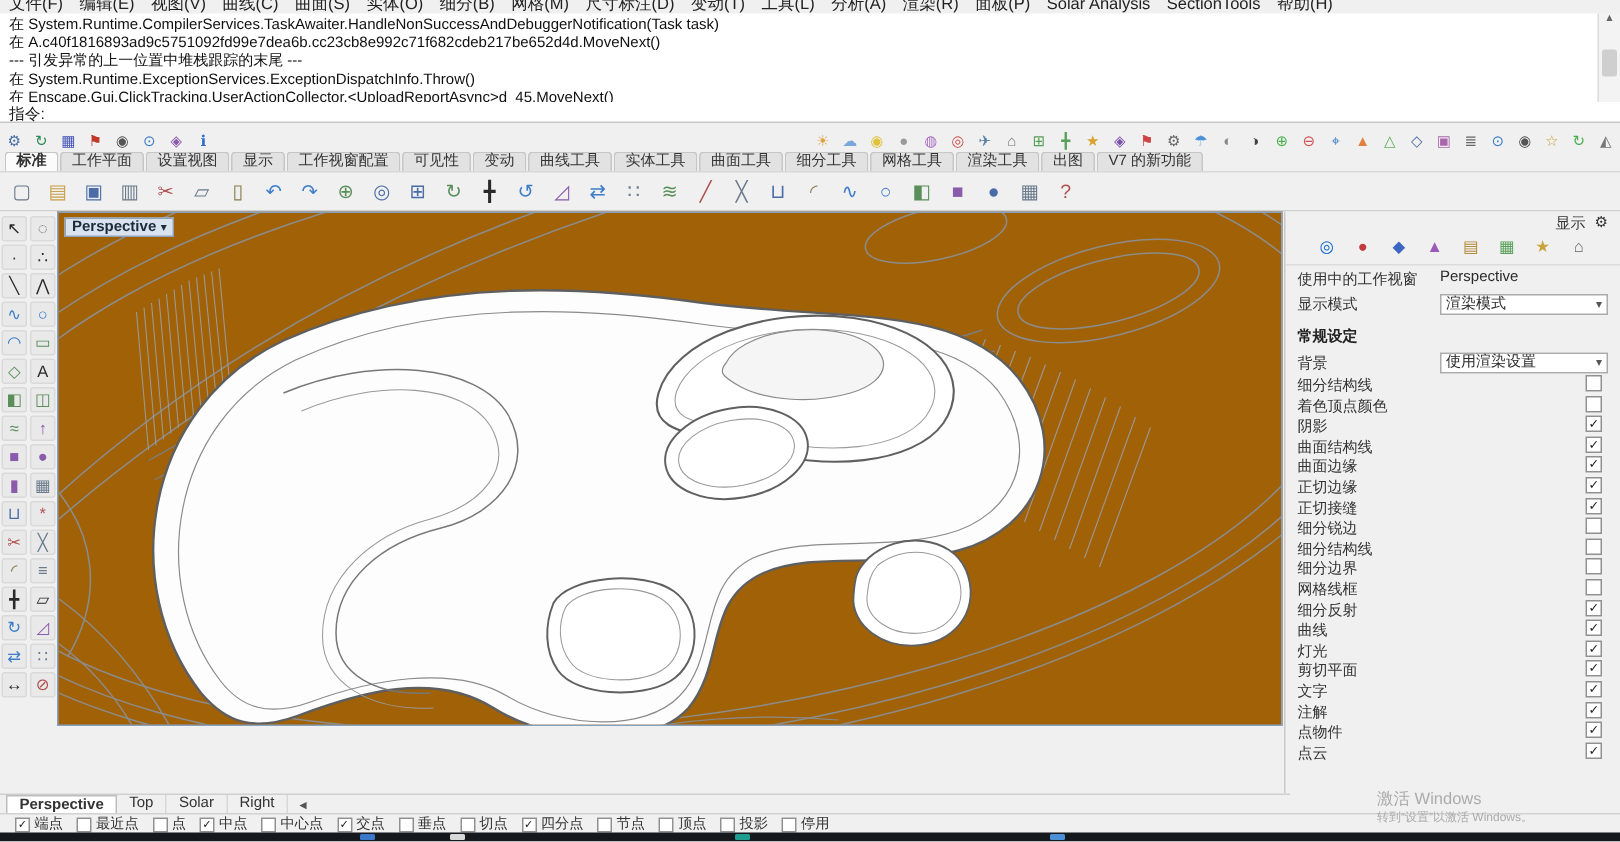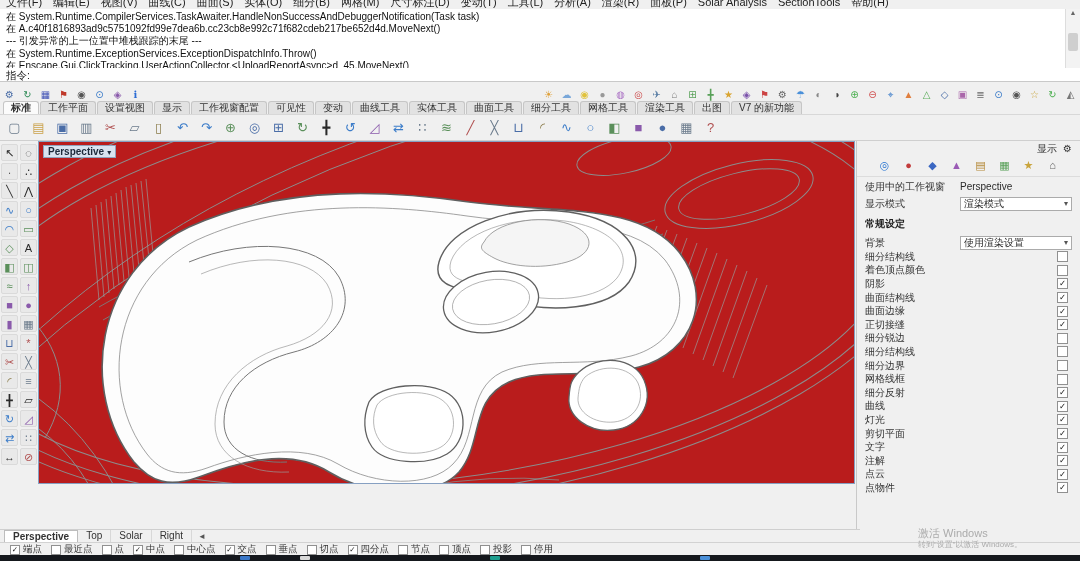--- a/index.html
+++ b/index.html
@@ -30,32 +30,32 @@
   #row2{position:absolute;top:114px;left:0;right:0;height:27px;border-top:1px solid #d8d8d8;border-bottom:1px solid #cfcfcf;
         display:flex;align-items:center;gap:3px;padding:0 4px;background:#f0f0f0;box-sizing:border-box}
   .tb2-icon{width:21px;height:21px;font-size:13px;line-height:21px;text-align:center;border-radius:2px}
 
   
   #sidebar{position:absolute;top:141px;left:0;width:38px;height:388px;background:#f0f0f0;display:grid;
            grid-template-columns:17px 17px;gap:2px;justify-content:center;align-content:start;padding-top:3px;box-sizing:border-box}
   .side-icon{width:17px;height:17px;font-size:11px;line-height:16px;text-align:center;background:#e9e9e9;border:1px solid #dadada;border-radius:2px;box-sizing:border-box}
 
   
-  #viewport{position:absolute;top:141px;left:38px;width:817px;height:343px;background:#b91c1c;box-sizing:border-box;border:1px solid #86a0c2;overflow:hidden}
+  #viewport{position:absolute;top:141px;left:38px;width:817px;height:343px;background:#a16207;box-sizing:border-box;border:1px solid #86a0c2;overflow:hidden}
   #viewport svg{position:absolute;top:0;left:0}
   #vp-label{position:absolute;top:3px;left:4px;background:#d9e3f0;border:1px solid #8fa3bd;padding:0 4px;font-size:10px;font-weight:bold;color:#1c2a3a;z-index:2}
   #vp-label .caret{font-size:8px;margin-left:3px}
 
   
   #panel{position:absolute;top:141px;left:856px;width:224px;height:388px;background:#f0f0f0;border-left:1px solid #c9c9c9;
          box-sizing:border-box;font-size:10px;color:#2a2a2a}
   #panel-caption{display:flex;justify-content:flex-end;align-items:center;gap:6px;height:15px;padding:0 8px;color:#333}
   #panel-tabs{display:flex;justify-content:center;gap:9px;padding:2px 0 3px;border-bottom:1px solid #dcdcdc}
   .ptab{width:15px;height:15px;font-size:11px;line-height:15px;text-align:center}
-  .prow{display:flex;align-items:center;justify-content:space-between;padding:2px 8px 0 8px;height:15px}
+  .prow{display:flex;justify-content:space-between;padding:2px 8px 0 8px;height:15px}
   .plabel{color:#333}
   .pvalue{width:112px;text-align:left}
   .pselect{width:112px;background:#fff;border:1px solid #ababab;height:14px;line-height:12px;display:flex;justify-content:space-between;padding:0 3px;box-sizing:border-box}
   .pselect .caret{color:#555;font-size:8px}
   .psection{font-weight:bold;padding:6px 8px 2px;color:#222}
   .cbrow{height:13.6px;padding:0 12px 0 8px}
   .cb{width:9px;height:9px;border:1px solid #909090;background:#fff;font-size:8.5px;line-height:9px;text-align:center;color:#222}
   .cb.checked::after{content:"✓"}
 
   
@@ -342,20 +342,24 @@
         </div>
         <div class="prow cbrow">
           <span class="plabel">曲面结构线</span>
           <span class="cb checked"></span>
         </div>
         <div class="prow cbrow">
           <span class="plabel">曲面边缘</span>
           <span class="cb checked"></span>
         </div>
         <div class="prow cbrow">
+          <span class="plabel">正切边缘</span>
+          <span class="cb checked"></span>
+        </div>
+        <div class="prow cbrow">
           <span class="plabel">正切接缝</span>
           <span class="cb checked"></span>
         </div>
         <div class="prow cbrow">
           <span class="plabel">细分锐边</span>
           <span class="cb"></span>
         </div>
         <div class="prow cbrow">
           <span class="plabel">细分结构线</span>
           <span class="cb"></span>
@@ -386,25 +390,25 @@
         </div>
         <div class="prow cbrow">
           <span class="plabel">文字</span>
           <span class="cb checked"></span>
         </div>
         <div class="prow cbrow">
           <span class="plabel">注解</span>
           <span class="cb checked"></span>
         </div>
         <div class="prow cbrow">
+          <span class="plabel">点物件</span>
+          <span class="cb checked"></span>
+        </div>
+        <div class="prow cbrow">
           <span class="plabel">点云</span>
-          <span class="cb checked"></span>
-        </div>
-        <div class="prow cbrow">
-          <span class="plabel">点物件</span>
           <span class="cb checked"></span>
         </div>
       </div>
   </div>
 
   <div id="vptabs">
     <span id="vptab-list" style="display:flex">
 
     <span class="vptab active">Perspective</span>
         <span class="vptab">Top</span>

